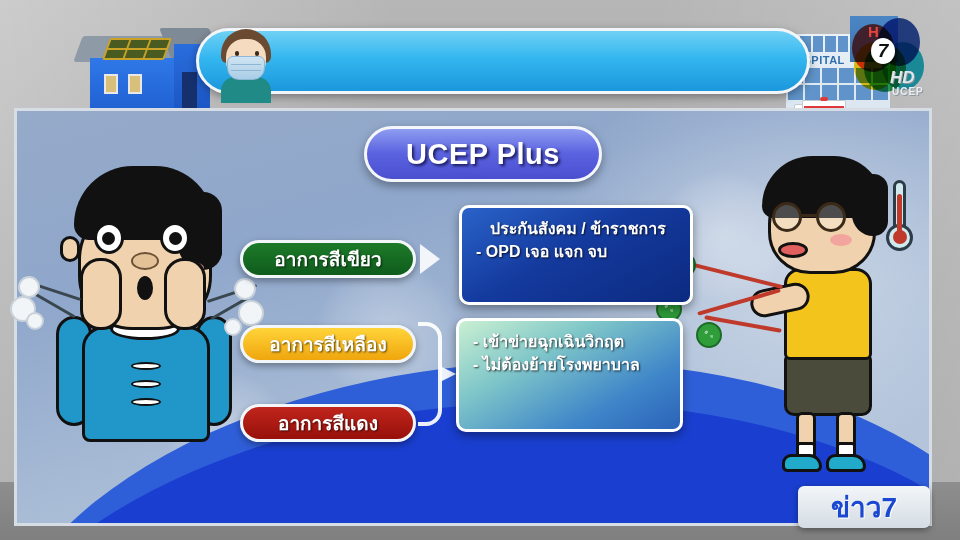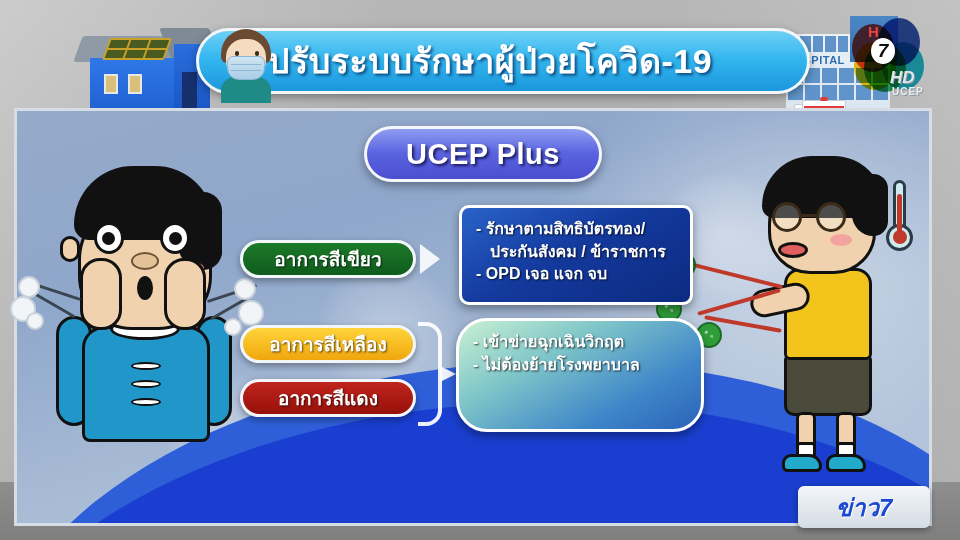--- a/index.html
+++ b/index.html
@@ -219,21 +219,21 @@
     border:3px solid #f3f6f9; border-radius:19px;
     display:flex; align-items:center; justify-content:center;
     box-shadow:0 3px 7px rgba(0,0,0,.35);
   }
   .pill span {
     color:#fff; font-size:19px; font-weight:bold;
     text-shadow:1px 1px 2px rgba(0,0,0,.65);
   }
   .pill-green  { left:240px; top:240px; background:linear-gradient(180deg,#1d7a2a 0%,#0f5c1c 100%); }
   .pill-yellow { left:240px; top:325px; background:linear-gradient(180deg,#ffd43a 0%,#f0a60d 100%); }
-  .pill-red    { left:240px; top:379px; background:linear-gradient(180deg,#c0251c 0%,#97100b 100%); }
+  .pill-red    { left:240px; top:404px; background:linear-gradient(180deg,#c0251c 0%,#97100b 100%); }
 
   
   .arrow {
     position:absolute; left:420px; top:244px; width:30px; height:30px;
   }
   .arrow:before {
     content:""; position:absolute; left:0; top:0;
     border-top:15px solid transparent; border-bottom:15px solid transparent;
     border-left:20px solid rgba(255,255,255,.88);
   }
@@ -254,23 +254,22 @@
   .infobox {
     position:absolute; border:3px solid #ffffff; border-radius:10px;
     box-shadow:0 4px 10px rgba(0,0,0,.38);
     padding:10px 14px;
   }
   .infobox.one {
     left:459px; top:205px; width:234px; height:100px;
     background:linear-gradient(150deg,#2a63c9 0%,#143a9e 45%,#0c2a80 100%);
   }
   .infobox.two {
-    left:456px; top:318px; width:248px; height:114px;
+    left:456px; top:318px; width:227px; height:114px;
     background:linear-gradient(150deg,#caf0d2 0%,#7fc6c9 34%,#3f86c9 72%,#2b62b8 100%);
-    border-radius:31px;
   }
   .infobox .line {
     color:#fff; font-size:16px; font-weight:bold; line-height:1.42;
     text-shadow:1px 1px 2px rgba(0,0,0,.75);
     white-space:nowrap;
   }
   .infobox .line.ind { padding-left:14px; }
 
   
   .char-left { position:absolute; left:38px; top:166px; width:214px; height:276px; }
@@ -379,21 +378,21 @@
   .th-dot { position:absolute; left:9px; top:50px; width:14px; height:14px; background:#c0392b; border-radius:50%; }
 
   
   .newslogo {
     position:absolute; left:798px; top:486px; width:132px; height:42px;
     background:linear-gradient(180deg,#f3f6f9 0%,#d4dce3 100%);
     border-radius:6px; box-shadow:0 2px 6px rgba(0,0,0,.4);
     display:flex; align-items:center; justify-content:center;
   }
   .newslogo span {
-    color:#1a48d0; font-size:24px; font-weight:bold; font-style:italic;
+    color:#1a48d0; font-size:28px; font-weight:bold; 
     text-shadow:1px 1px 0 #fff;
   }
 </style>
 </head>
 <body>
 
 <div class="studio">
   <div class="studio-sheen"></div>
   <div class="studio-floor"></div>
 </div>
@@ -543,21 +542,20 @@
 
 <div class="titlebar">
   <div class="avatar">
     <div class="av-body"></div>
     <div class="av-hair"></div>
     <div class="av-face"></div>
     <div class="av-eye l"></div>
     <div class="av-eye r"></div>
     <div class="av-mask"></div>
   </div>
-  <div class="title-text">ปรับระบบรักษาผู้ป่วยโควิด-19</div>
 </div>
 
 <div class="ucep">
   <span>UCEP Plus</span>
 </div>
 
 <div class="pill pill-green">
   <span>อาการสีเขียว</span>
 </div>
 <div class="pill pill-yellow">
@@ -565,21 +563,20 @@
 </div>
 <div class="pill pill-red">
   <span>อาการสีแดง</span>
 </div>
 
 <div class="arrow"></div>
 <div class="brace"></div>
 <div class="brace-tip"></div>
 
 <div class="infobox one">
-  <div class="line">- รักษาตามสิทธิบัตรทอง/</div>
   <div class="line ind">ประกันสังคม / ข้าราชการ</div>
   <div class="line">- OPD เจอ แจก จบ</div>
 </div>
 
 <div class="infobox two">
   <div class="line">- เข้าข่ายฉุกเฉินวิกฤต</div>
   <div class="line">- ไม่ต้องย้ายโรงพยาบาล</div>
 </div>
 
 <div class="newslogo">

